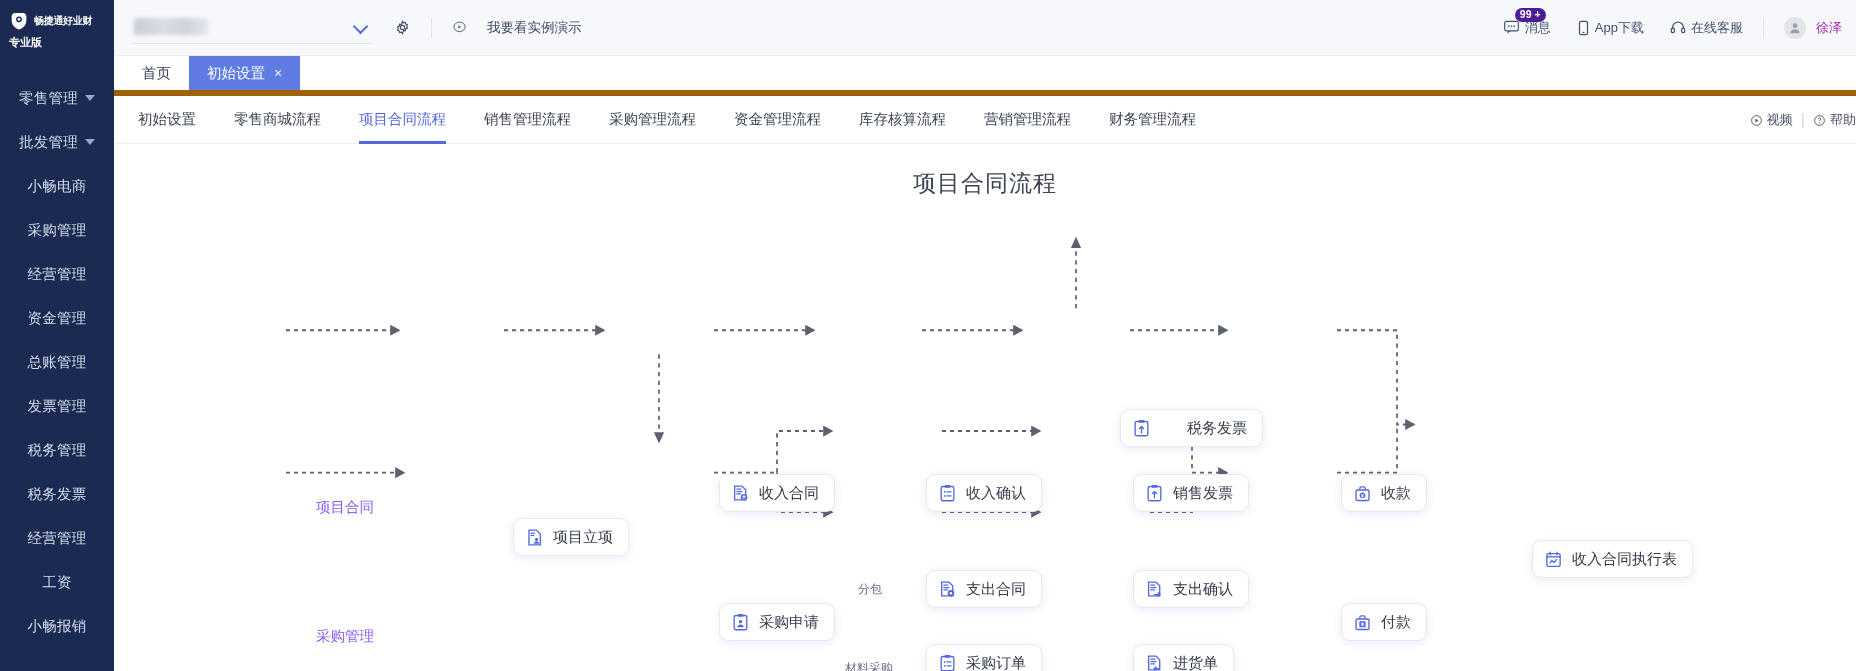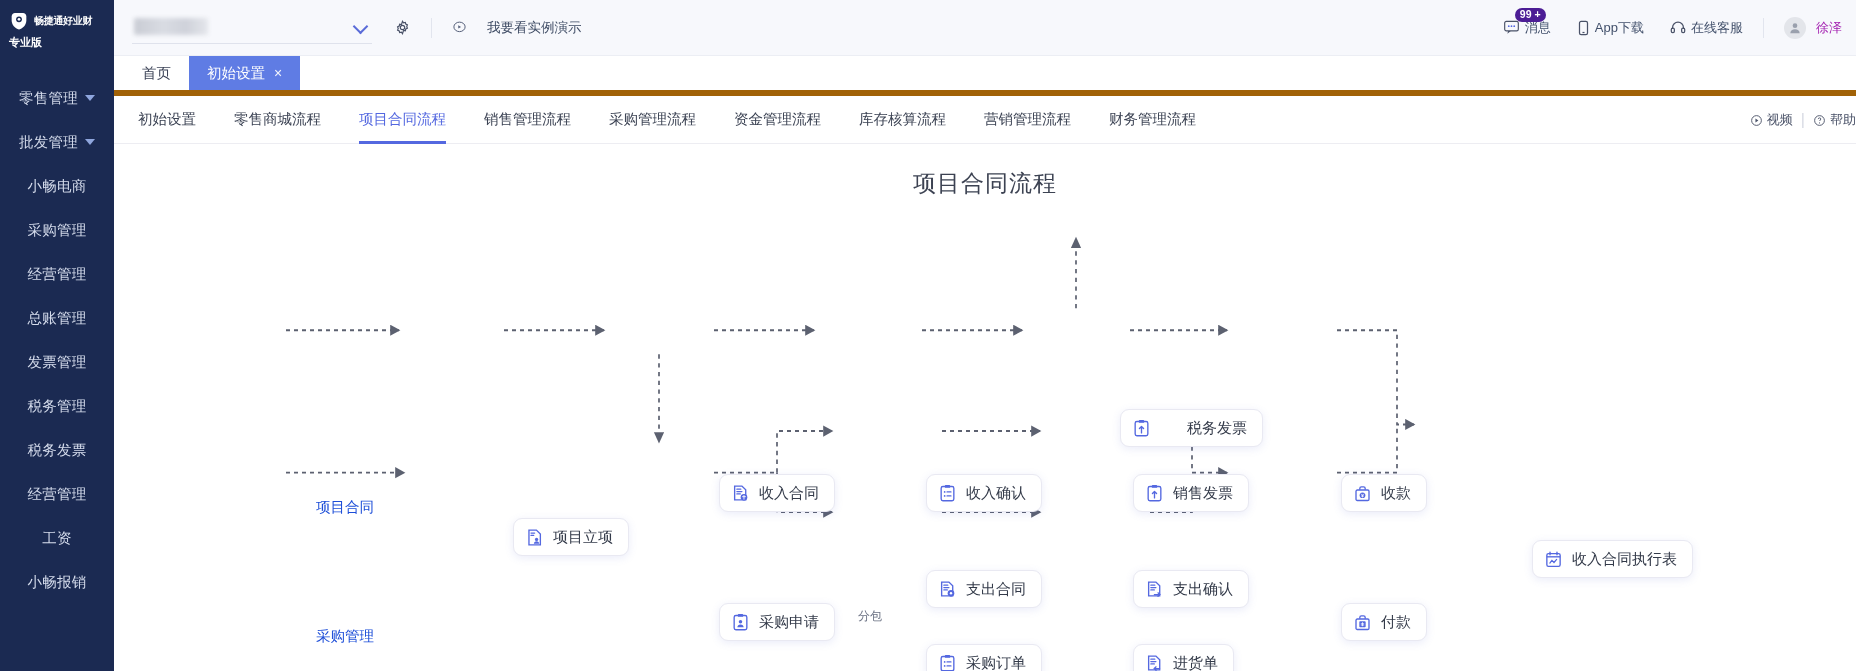--- a/index.html
+++ b/index.html
@@ -146,24 +146,24 @@
 
   .node {
     position: absolute; display: flex; align-items: center; gap: 9px;
     background: #fff; border: 1px solid #e9e9f2; border-radius: 9px;
     height: 38px; padding: 0 15px 0 11px; white-space: nowrap;
     box-shadow: 0 2px 9px rgba(96,110,210,0.13);
     font-size: 15px; color: #333a49; cursor: pointer;
   }
   .node .nicon { width: 19px; height: 19px; flex: 0 0 19px; display: block; }
   .rowlabel {
-    position: absolute; font-size: 14.5px; color: #1d4ed8; white-space: nowrap;
+    position: absolute; font-size: 14.5px; color: #8b5cf6; white-space: nowrap;
   }
   .edgelabel {
-    position: absolute; font-size: 12px; color: #6a7183; white-space: nowrap; margin-top: 27px;
+    position: absolute; font-size: 12px; color: #6a7183; white-space: nowrap;
   }
 </style>
 </head>
 <body>
 
 <div class="app">
 
   <aside class="sidebar">
     <div class="logo-block">
       <div class="logo-row">
@@ -189,20 +189,23 @@
         <span class="caret"></span>
       </div>
       <div class="nav-item">
         <span class="nav-label">小畅电商</span>
       </div>
       <div class="nav-item">
         <span class="nav-label">采购管理</span>
       </div>
       <div class="nav-item">
         <span class="nav-label">经营管理</span>
+      </div>
+      <div class="nav-item">
+        <span class="nav-label">资金管理</span>
       </div>
       <div class="nav-item">
         <span class="nav-label">总账管理</span>
       </div>
       <div class="nav-item">
         <span class="nav-label">发票管理</span>
       </div>
       <div class="nav-item">
         <span class="nav-label">税务管理</span>
       </div>

